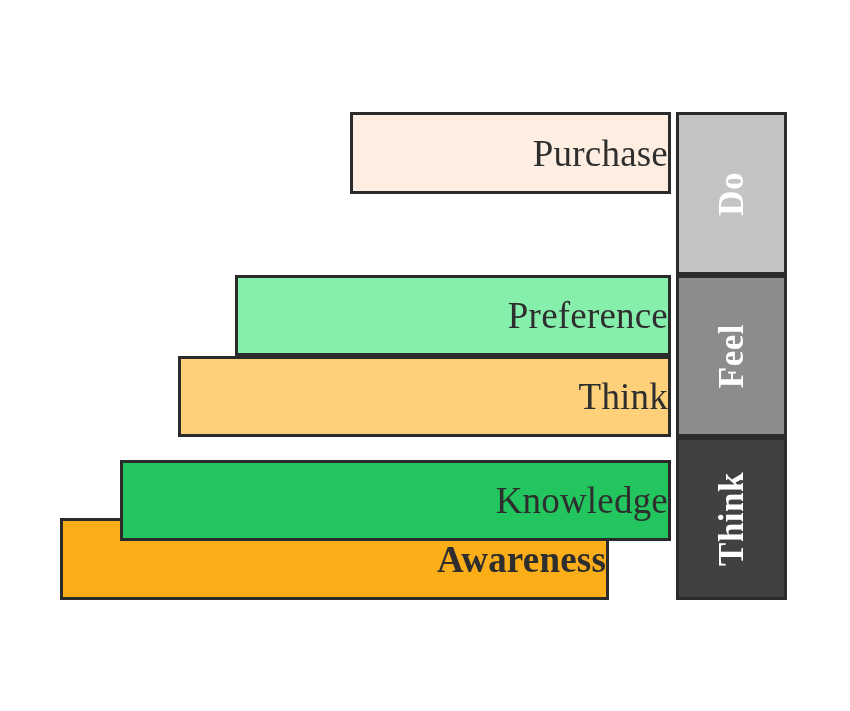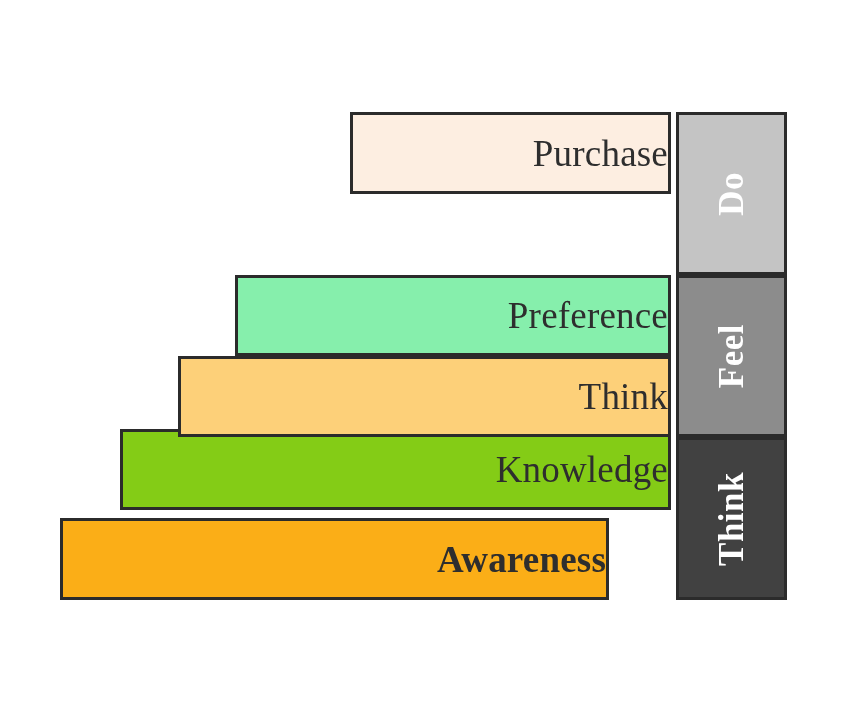--- a/index.html
+++ b/index.html
@@ -60,21 +60,21 @@
 </style>
 </head>
 <body>
 
 <div id="stage" style="background: rgb(255, 255, 255);">
 
   <div class="step" style="left: 60px; top: 518px; width: 549px; height: 82px; background: rgb(251, 174, 23); border-color: rgb(43, 43, 43); font-weight: bold;">
     <span class="step-label">Awareness</span>
   </div>
 
-  <div class="step" style="left: 120px; top: 429px; width: 551px; height: 81px; background: #84cc16; border-color: rgb(43, 43, 43);">
+  <div class="step" style="left: 120px; top: 460px; width: 551px; height: 81px; background: #22c55e; border-color: rgb(43, 43, 43);">
     <span class="step-label">Knowledge</span>
   </div>
 
   <div class="step" style="left: 178px; top: 356px; width: 493px; height: 81px; background: rgb(253, 208, 121); border-color: rgb(43, 43, 43);">
     <span class="step-label">Think</span>
   </div>
 
   <div class="step" style="left: 235px; top: 275px; width: 436px; height: 81px; background: #86efac; border-color: rgb(43, 43, 43);">
     <span class="step-label">Preference</span>
   </div>

